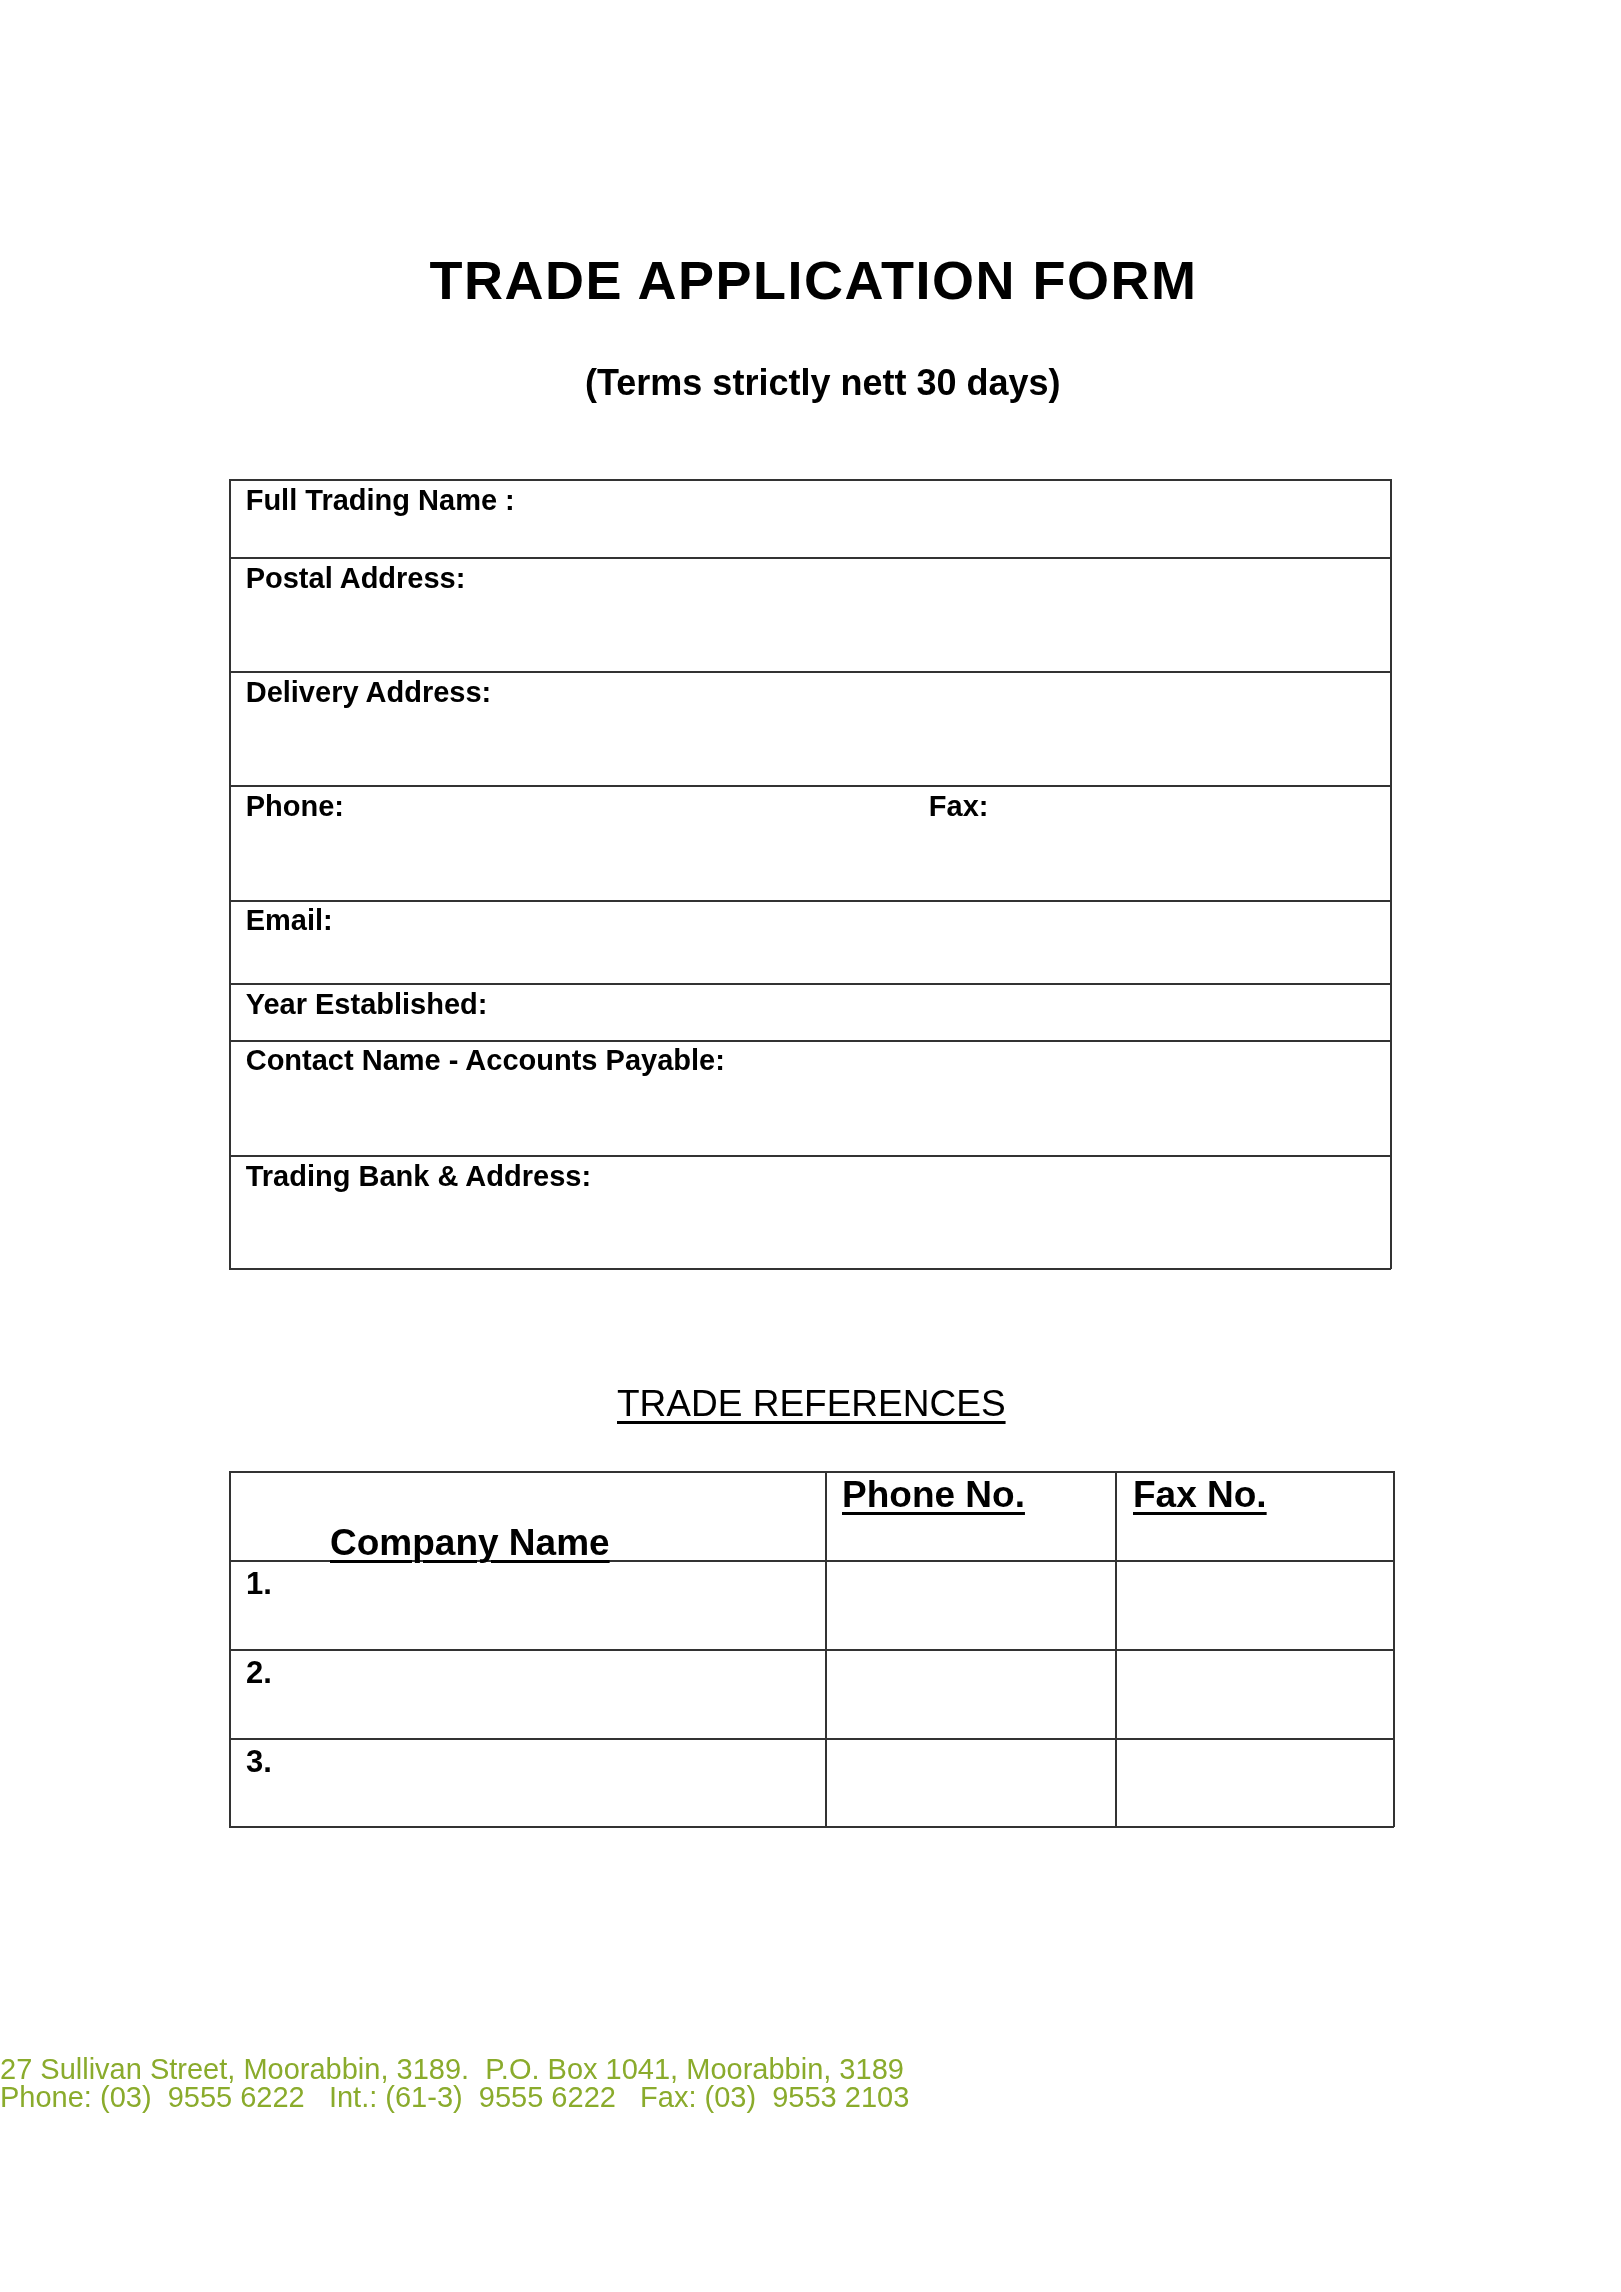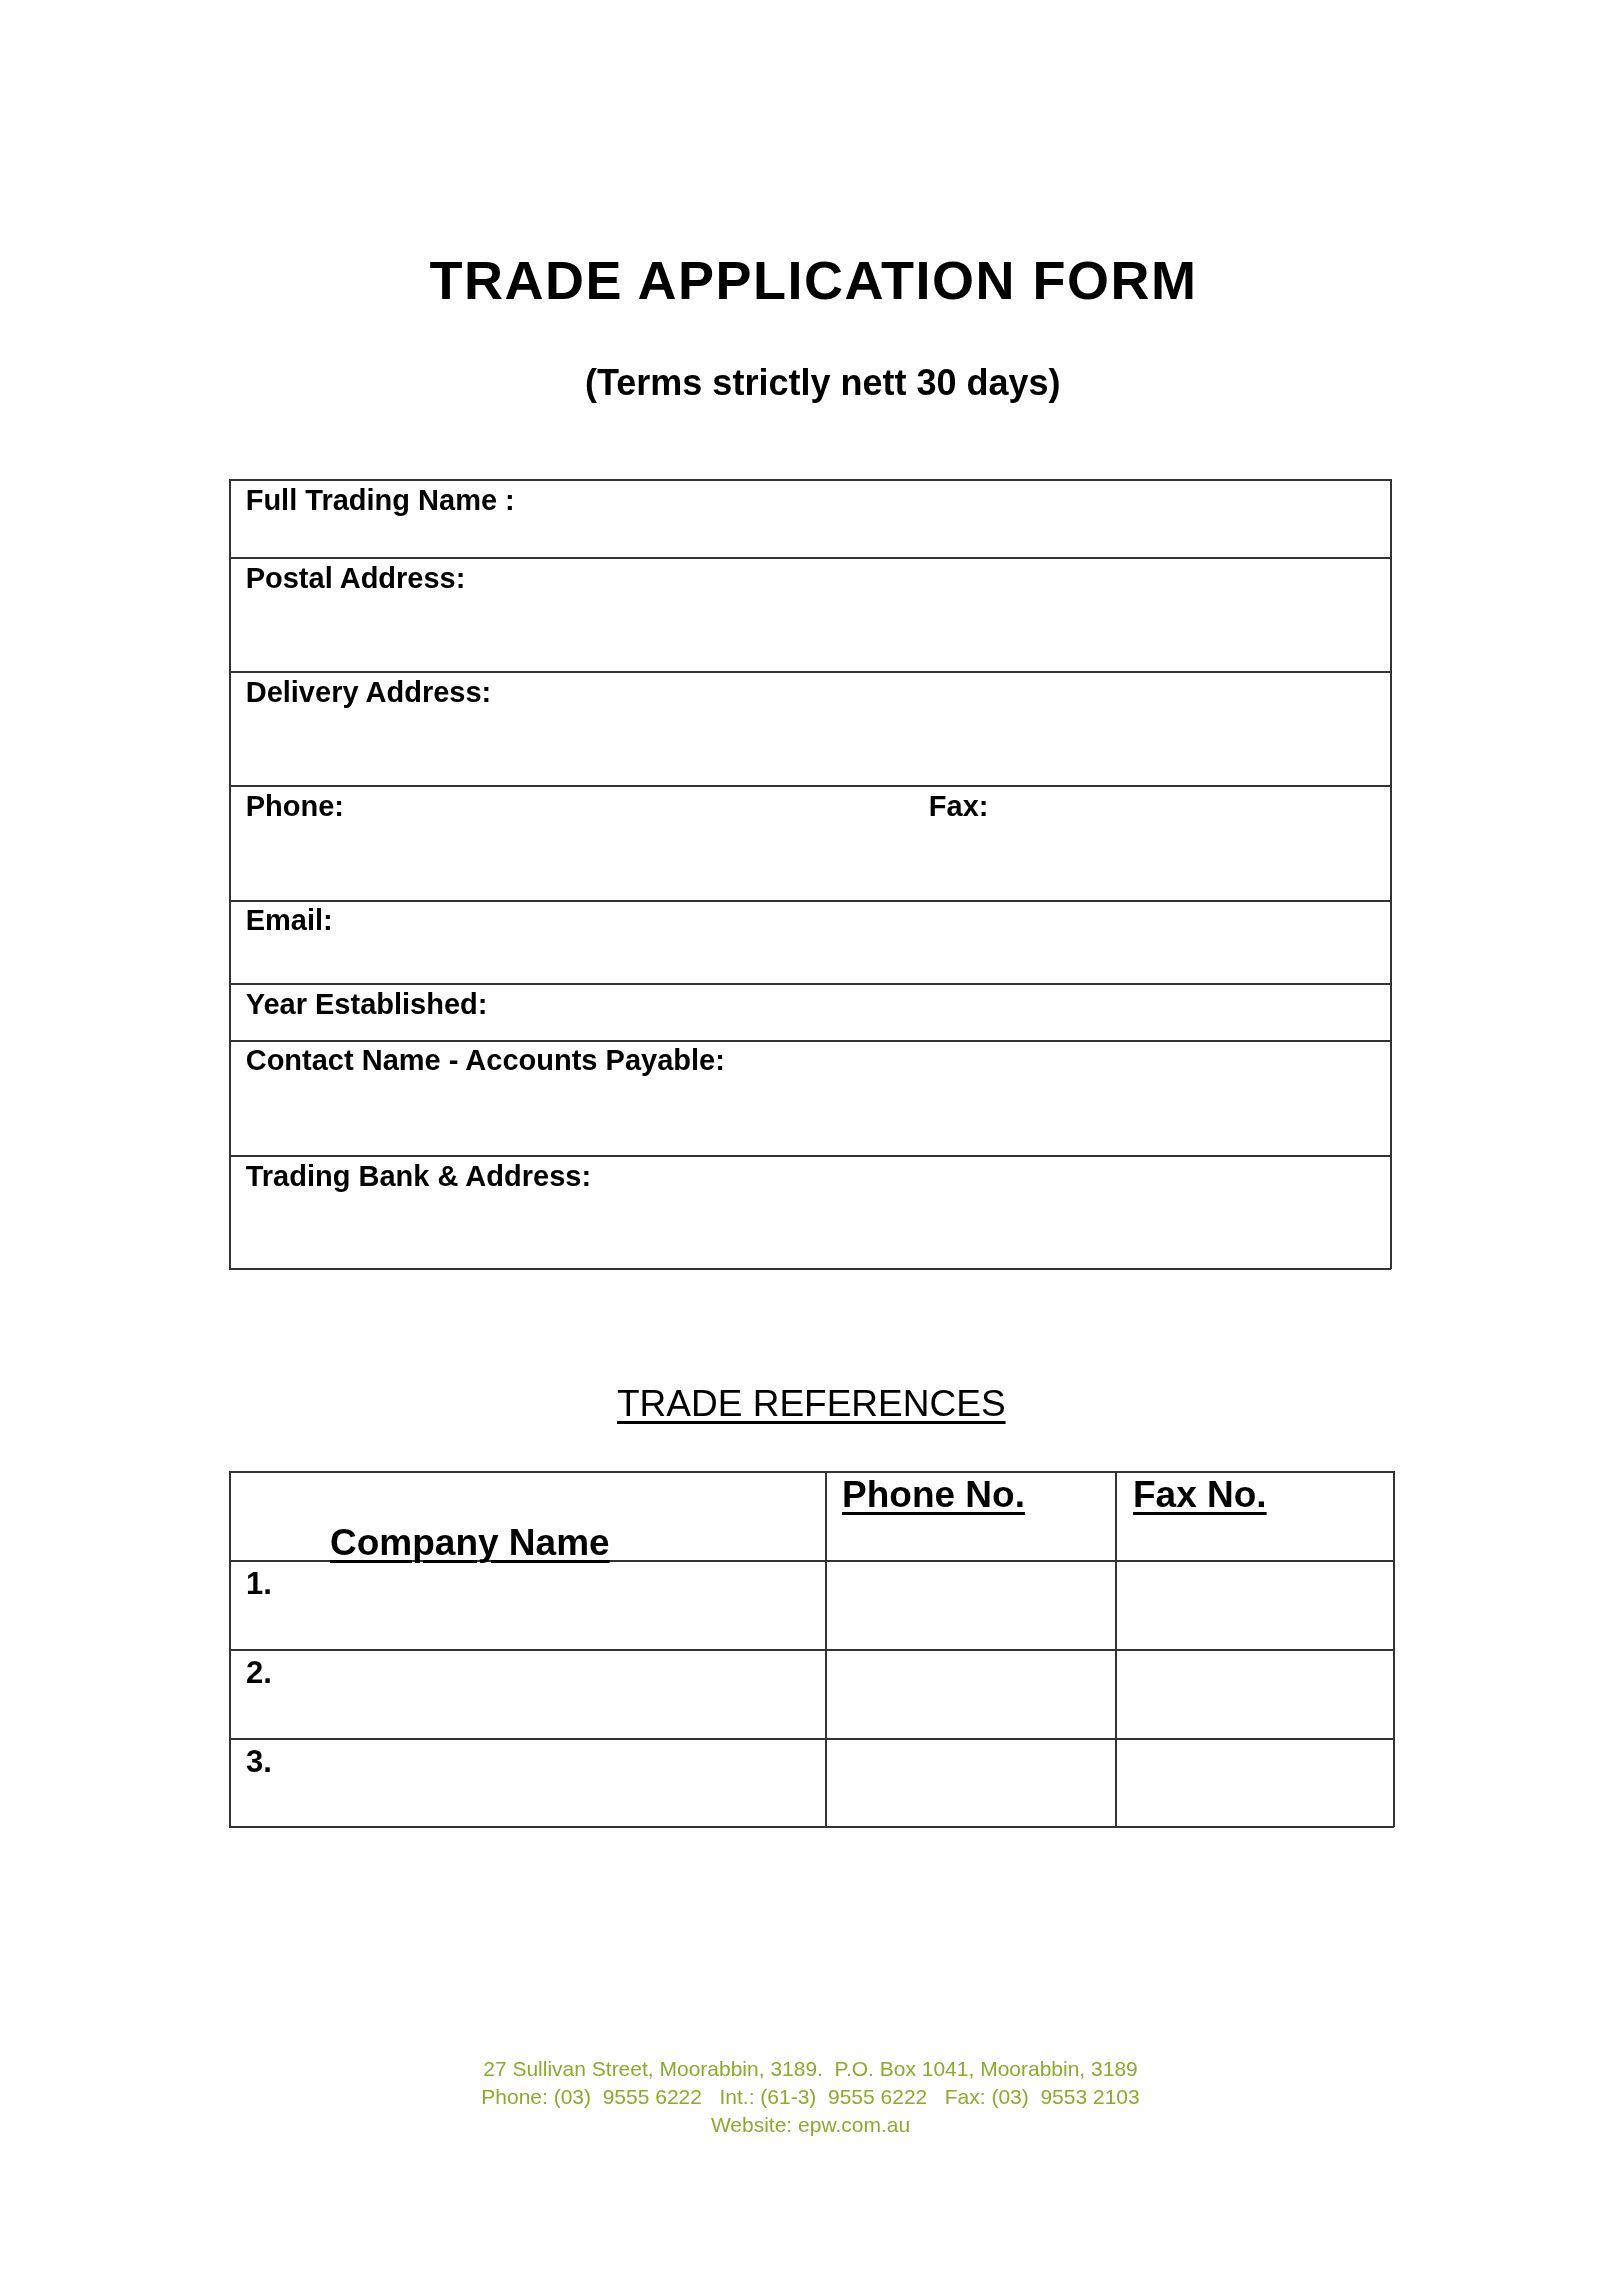--- a/index.html
+++ b/index.html
@@ -10,21 +10,21 @@
            font-size: 54px; letter-spacing: 1.5px; line-height: 63px; padding-left: 5.9px; box-sizing: border-box; }
   .subtitle { left: 585px; top: 361px; font-weight: bold; font-size: 36px; line-height: 43px; white-space: nowrap; }
   .line-h { position: absolute; height: 0; border-top: 2px solid #333; }
   .line-v { position: absolute; width: 0; border-left: 2px solid #333; }
   .lbl { position: absolute; font-weight: bold; font-size: 29px; line-height: 33px; white-space: nowrap; }
   .section-title { left: 617px; top: 1382px; font-weight: normal; font-size: 37px; line-height: 43px;
                    text-decoration: underline; text-decoration-thickness: 2.9px; text-underline-offset: 4.9px; white-space: nowrap; }
   .col-head { position: absolute; top: 1473px; font-weight: bold; font-size: 37px; line-height: 43px;
               text-decoration: underline; text-decoration-thickness: 2.9px; text-underline-offset: 4.9px; white-space: nowrap; }
   .rownum { position: absolute; left: 246px; font-weight: bold; font-size: 31px; line-height: 35px; }
-  .footer { left: 0; width: 1621px; text-align: center; font-size: 21px; line-height: 28px; color: #8aab2c; top: 2055px; }
+  .footer { left: 0; width: 1621px; text-align: left; font-size: 29px; line-height: 28px; color: #8aab2c; top: 2055px; }
   .footer div { white-space: pre; }
 </style>
 </head>
 <body>
 
 <div class="abs title">TRADE APPLICATION FORM</div>
 <div class="abs subtitle">(Terms strictly nett 30 days)</div>
 
 <div>
 
@@ -98,15 +98,14 @@
 
   <div class="abs" style="left:231px; top:1740px; width:594px; height:86px;"></div>
   <div class="abs" style="left:827px; top:1740px; width:288px; height:86px;"></div>
   <div class="abs" style="left:1117px; top:1740px; width:275px; height:86px;"></div>
   <span class="rownum" style="top:1744px;">3.</span>
 </div>
 
 <div class="abs footer">
   <div>27 Sullivan Street, Moorabbin, 3189.  P.O. Box 1041, Moorabbin, 3189</div>
   <div>Phone: (03)  9555 6222   Int.: (61-3)  9555 6222   Fax: (03)  9553 2103</div>
-  <div>Website: epw.com.au</div>
 </div>
 
 
 </body></html>

